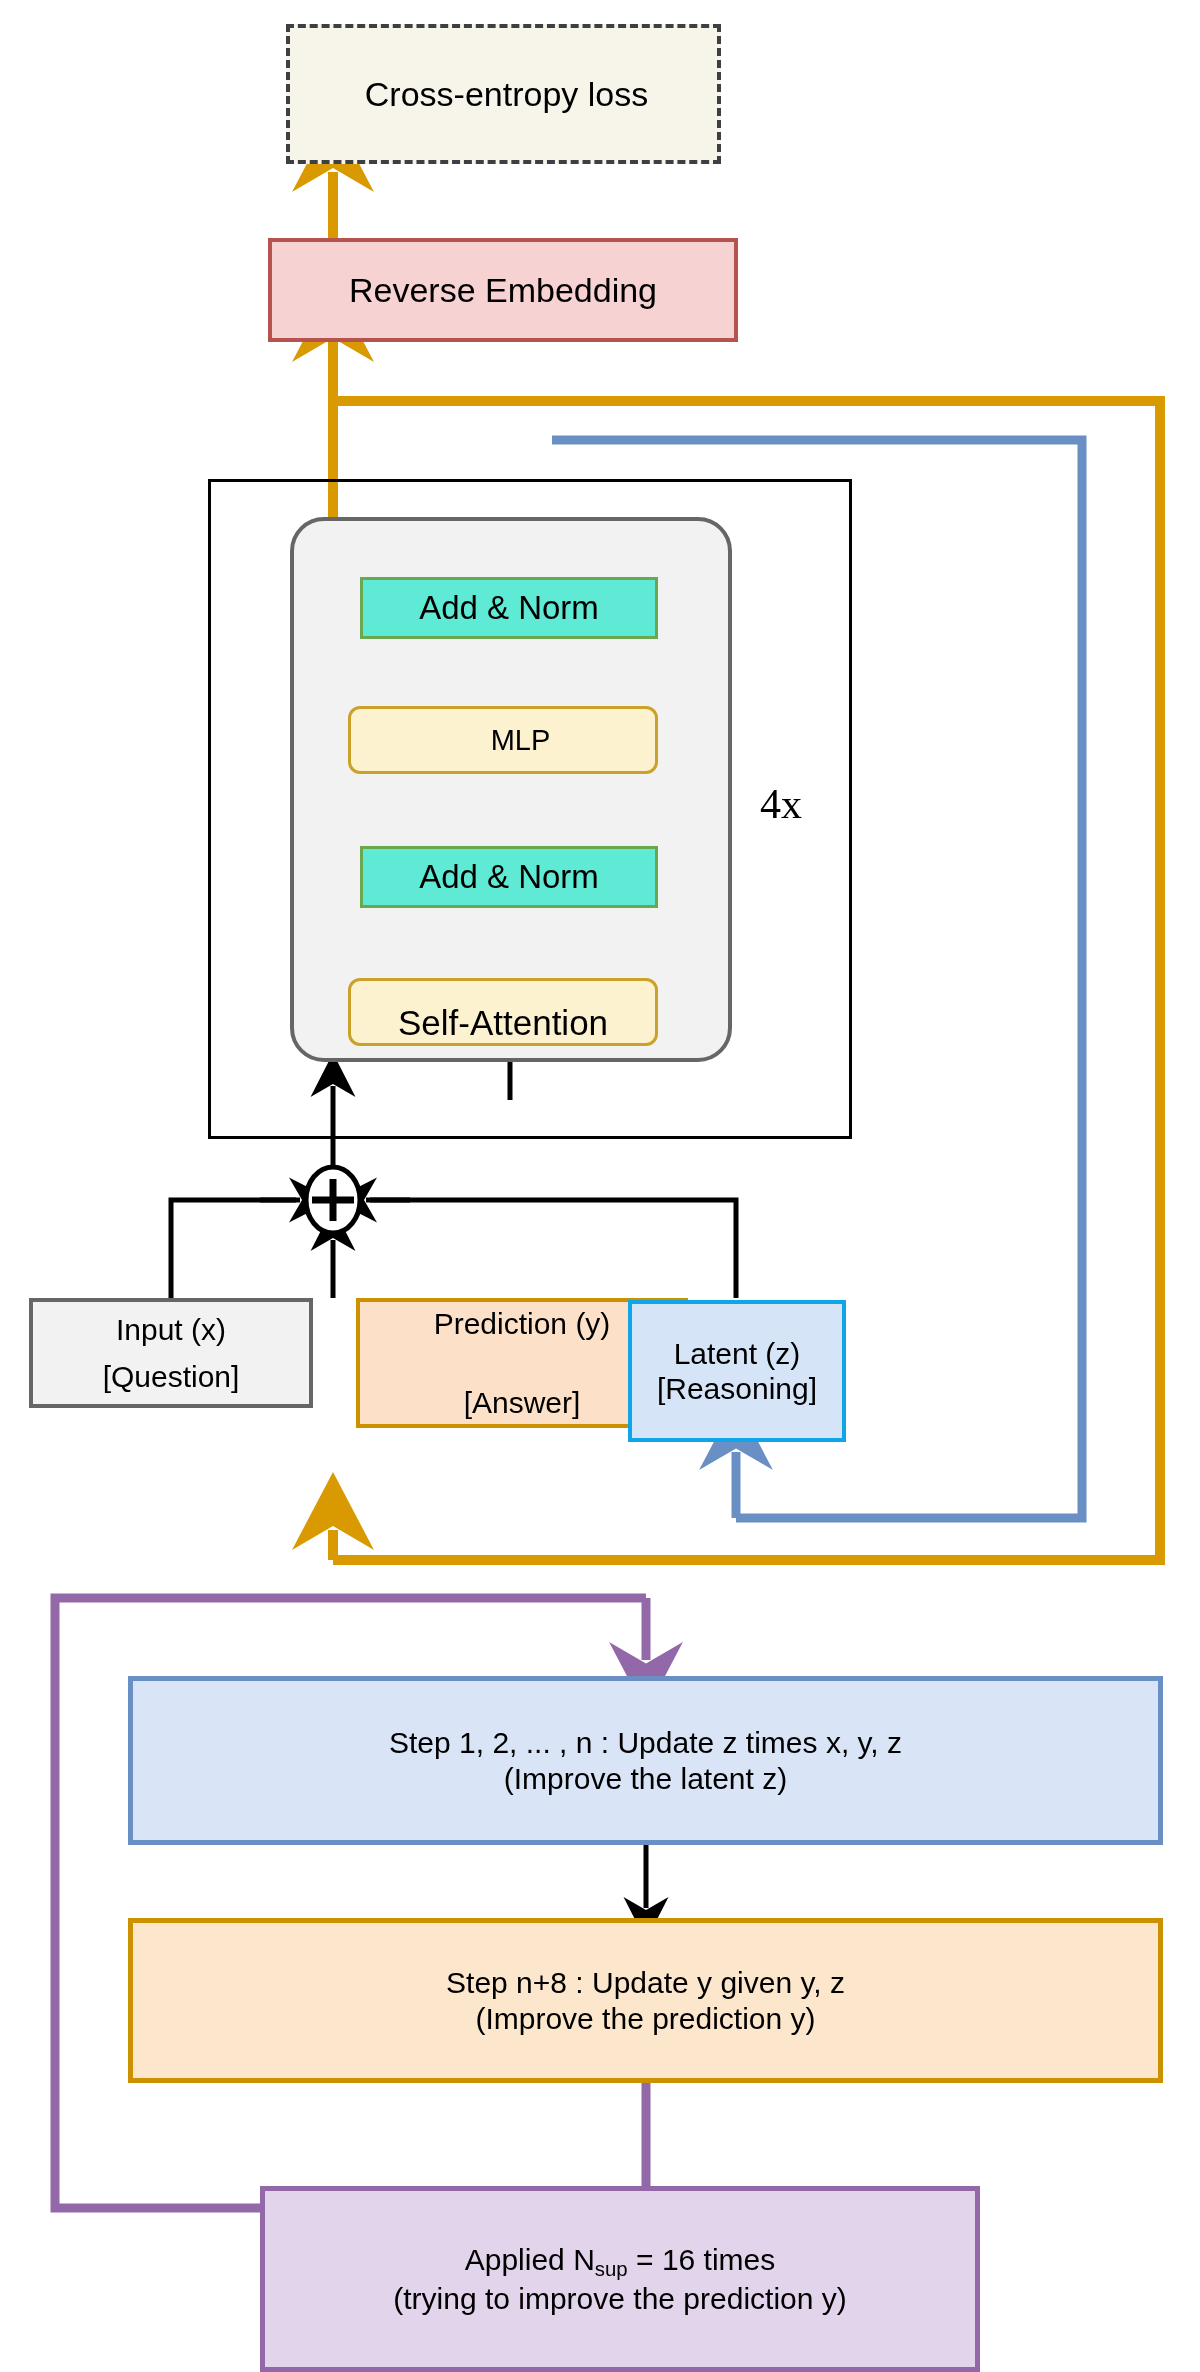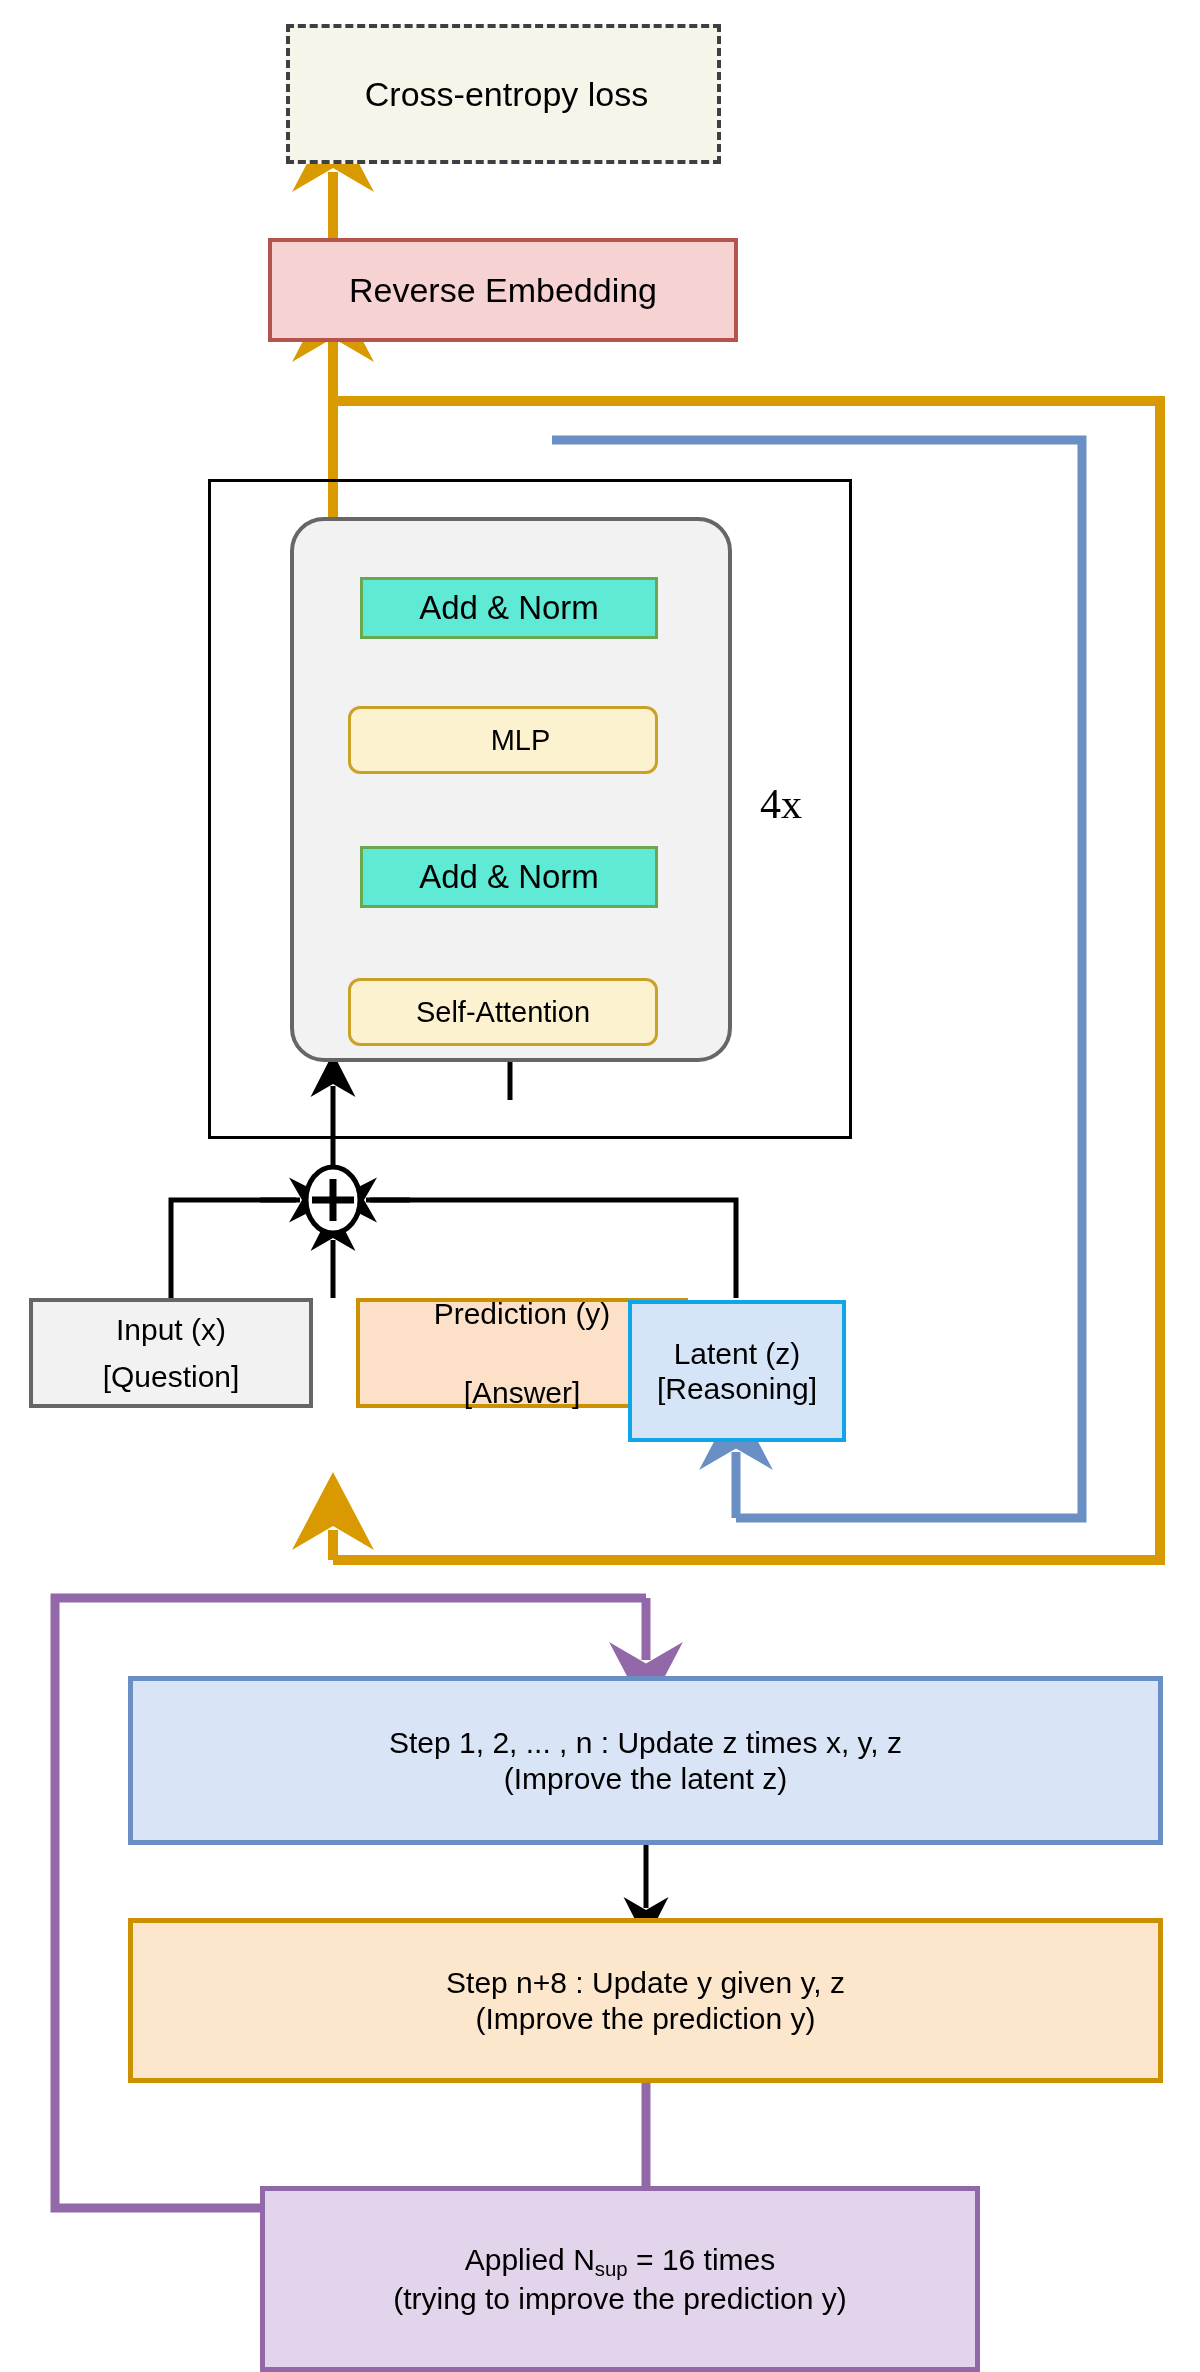--- a/index.html
+++ b/index.html
@@ -7,21 +7,21 @@
   #stage{position:relative;width:1200px;height:2372px;overflow:hidden;background:#fff;}
   #wires{position:absolute;left:0;top:0;width:1200px;height:2372px;}
   .node{position:absolute;box-sizing:border-box;display:flex;align-items:center;
         justify-content:center;text-align:center;color:#000;line-height:1.18;}
   .loss-box{background:#f7f4ea;border:4px dashed #3c4043;font-size:34px;}
   .revemb-box{background:#f6d2d2;border:4px solid #b5534f;font-size:34px;}
   .outer-block{background:transparent;border:3px solid #000;}
   .rounded-block{background:#f2f2f2;border:4px solid #666666;border-radius:34px;}
   .an-box{background:#5eead4;border:3px solid #6aa84f;font-size:33px;}
   .mlp-box{background:#fdf2cf;border:3px solid #c9a227;border-radius:12px;font-size:29px;padding-left:35px;}
-  .sa-box{background:#fdf2cf;border:3px solid #c9a227;border-radius:12px;font-size:29px;}
+  .sa-box{background:#fdf2cf;border:3px solid #c9a227;border-radius:12px;font-size:35px;align-items:flex-end;}
   .times-label{font-size:42px;font-family:"Liberation Serif",serif;}
   .input-box{background:#f2f2f2;border:4px solid #666666;font-size:30px;flex-direction:column;}
   .pred-box{background:#fce1c8;border:4px solid #cc9100;font-size:30px;flex-direction:column;}
   .latent-box{background:#d6e4f7;border:4px solid #0ea5e9;font-size:30px;flex-direction:column;}
   .step-z-box{background:#d9e4f6;border:5px solid #6a8fc4;font-size:30px;flex-direction:column;}
   .step-y-box{background:#fce6cc;border:5px solid #cc9100;font-size:30px;flex-direction:column;}
   .applied-box{background:#e2d4ea;border:5px solid #9368a8;font-size:30px;flex-direction:column;}
   .ln{display:block;}
   sub{font-size:0.68em;vertical-align:-0.28em;}
 </style>
@@ -110,21 +110,21 @@
 
   <div class="node times-label" style="left:736px;top:775px;width:90px;height:60px;">
     <span>4x</span>
   </div>
 
   <div class="node input-box" style="left:29px;top:1298px;width:284px;height:110px;gap:12px;">
     <span class="ln">Input (x)</span>
     <span class="ln">[Question]</span>
   </div>
 
-  <div class="node pred-box" style="left:356px;top:1298px;width:332px;height:110px;gap:44px;">
+  <div class="node pred-box" style="left:356px;top:1298px;width:332px;height:130px;gap:44px;">
     <span class="ln">Prediction (y)</span>
     <span class="ln">[Answer]</span>
   </div>
 
   <div class="node latent-box" style="left:628px;top:1300px;width:218px;height:142px;">
     <span class="ln">Latent (z)</span>
     <span class="ln">[Reasoning]</span>
   </div>
 
   <div class="node step-z-box" style="left:128px;top:1676px;width:1035px;height:169px;">

